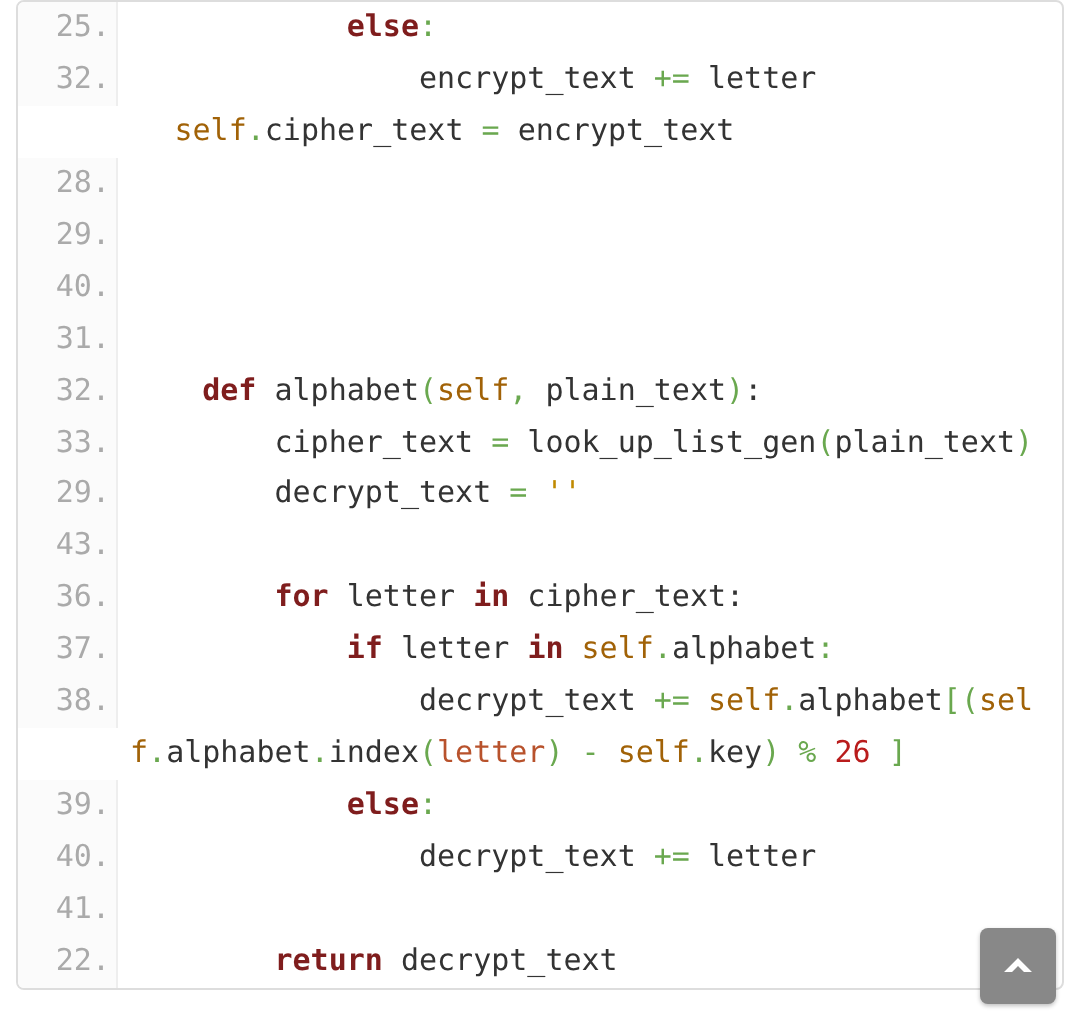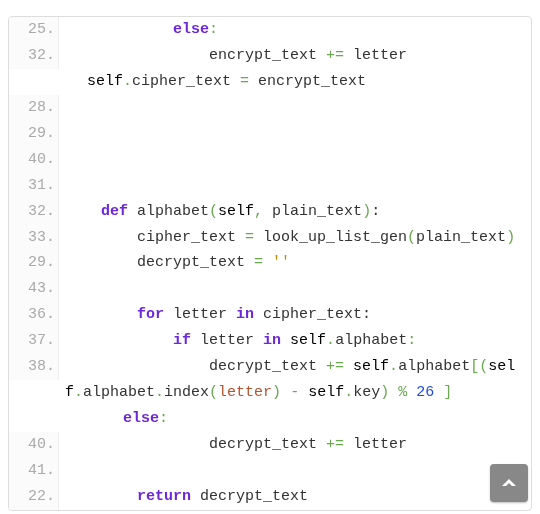--- a/index.html
+++ b/index.html
@@ -7,47 +7,46 @@
     width:540px;height:514px;
     font-family:Consolas,Menlo,"DejaVu Sans Mono","Liberation Mono",monospace;
     font-size:15px;
     line-height:1.73;
     color:#333;
     position:relative;
   }
   .codebox{
     border:1px solid #ddd;
     border-radius:4px;
-    margin:16px 8px;
+    margin:0 8px;
     background:#fff;
     overflow:hidden;
-    font-family:Liberation Mono, monospace;
   }
   .row{display:flex;align-items:flex-start;}
   .gutter{
     flex:0 0 46px;
     text-align:right;
     padding:0 3px 0 0;
     color:#aaa;
     background:#fbfbfb;
     border-right:1px solid #eee;
     user-select:none;
   }
   .code{
     flex:1 1 auto;
     padding:0 4px 0 6px;
     white-space:pre-wrap;
     word-break:break-all;
   }
   
-  .kw{color:#6d28d9;font-weight:bold;}        
+  .kw{color:#7f1d1d;font-weight:bold;}        
   .op{color:#6aa84f;}                              
-  .slf{color:#000000;}                          
+  .slf{color:#a16207;}                          
   .str{color:#c08a00;}                          
-  .num{color:#1d4ed8;}                          
+  .num{color:#b91c1c;}                          
   .arg{color:#b8522c;}                          
   
   .totop{
     position:absolute;
     right:12px;bottom:12px;
     width:38px;height:38px;
     background:#888;
     border-radius:4px;
     display:flex;align-items:center;justify-content:center;
     box-shadow:0 1px 2px rgba(0,0,0,.25);
@@ -107,20 +106,21 @@
     </div>
     <div class="row">
       <div class="gutter">37.</div>
       <div class="code"><span>            </span><span class="kw">if</span><span> letter </span><span class="kw">in</span><span> </span><span class="slf">self</span><span class="op">.</span><span>alphabet</span><span class="op">:</span></div>
     </div>
     <div class="row">
       <div class="gutter">38.</div>
       <div class="code"><span>                decrypt_text </span><span class="op">+=</span><span> </span><span class="slf">self</span><span class="op">.</span><span>alphabet</span><span class="op">[</span><span class="op">(</span><span class="slf">self</span><span class="op">.</span><span>alphabet</span><span class="op">.</span><span>index</span><span class="op">(</span><span class="arg">letter</span><span class="op">)</span><span> </span><span class="op">-</span><span> </span><span class="slf">self</span><span class="op">.</span><span>key</span><span class="op">)</span><span> </span><span class="op">%</span><span> </span><span class="num">26</span><span> </span><span class="op">]</span></div>
     </div>
     <div class="row">
+      <div class="gutter">39.</div>
       <div class="code"><span>            </span><span class="kw">else</span><span class="op">:</span></div>
     </div>
     <div class="row">
       <div class="gutter">40.</div>
       <div class="code"><span>                decrypt_text </span><span class="op">+=</span><span> letter</span></div>
     </div>
     <div class="row">
       <div class="gutter">41.</div>
       <div class="code"><span></span></div>
     </div>

